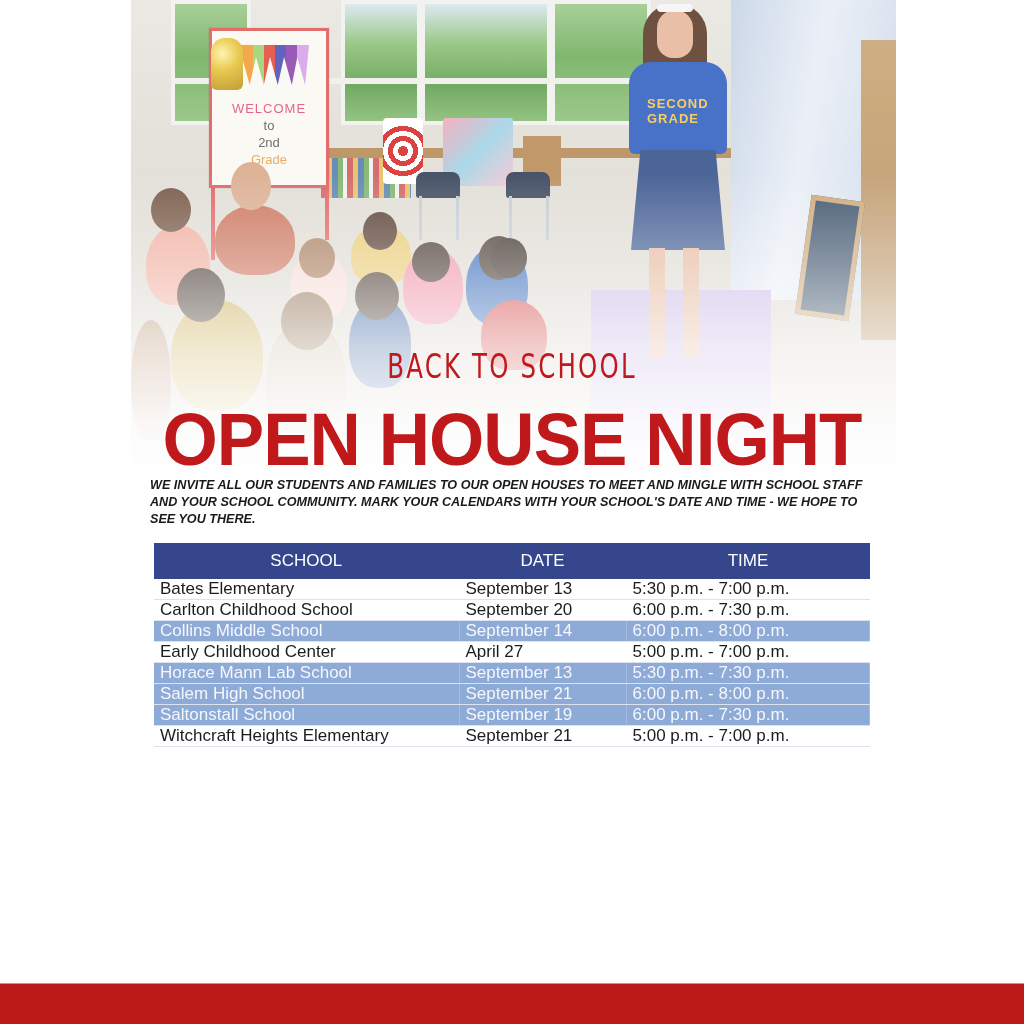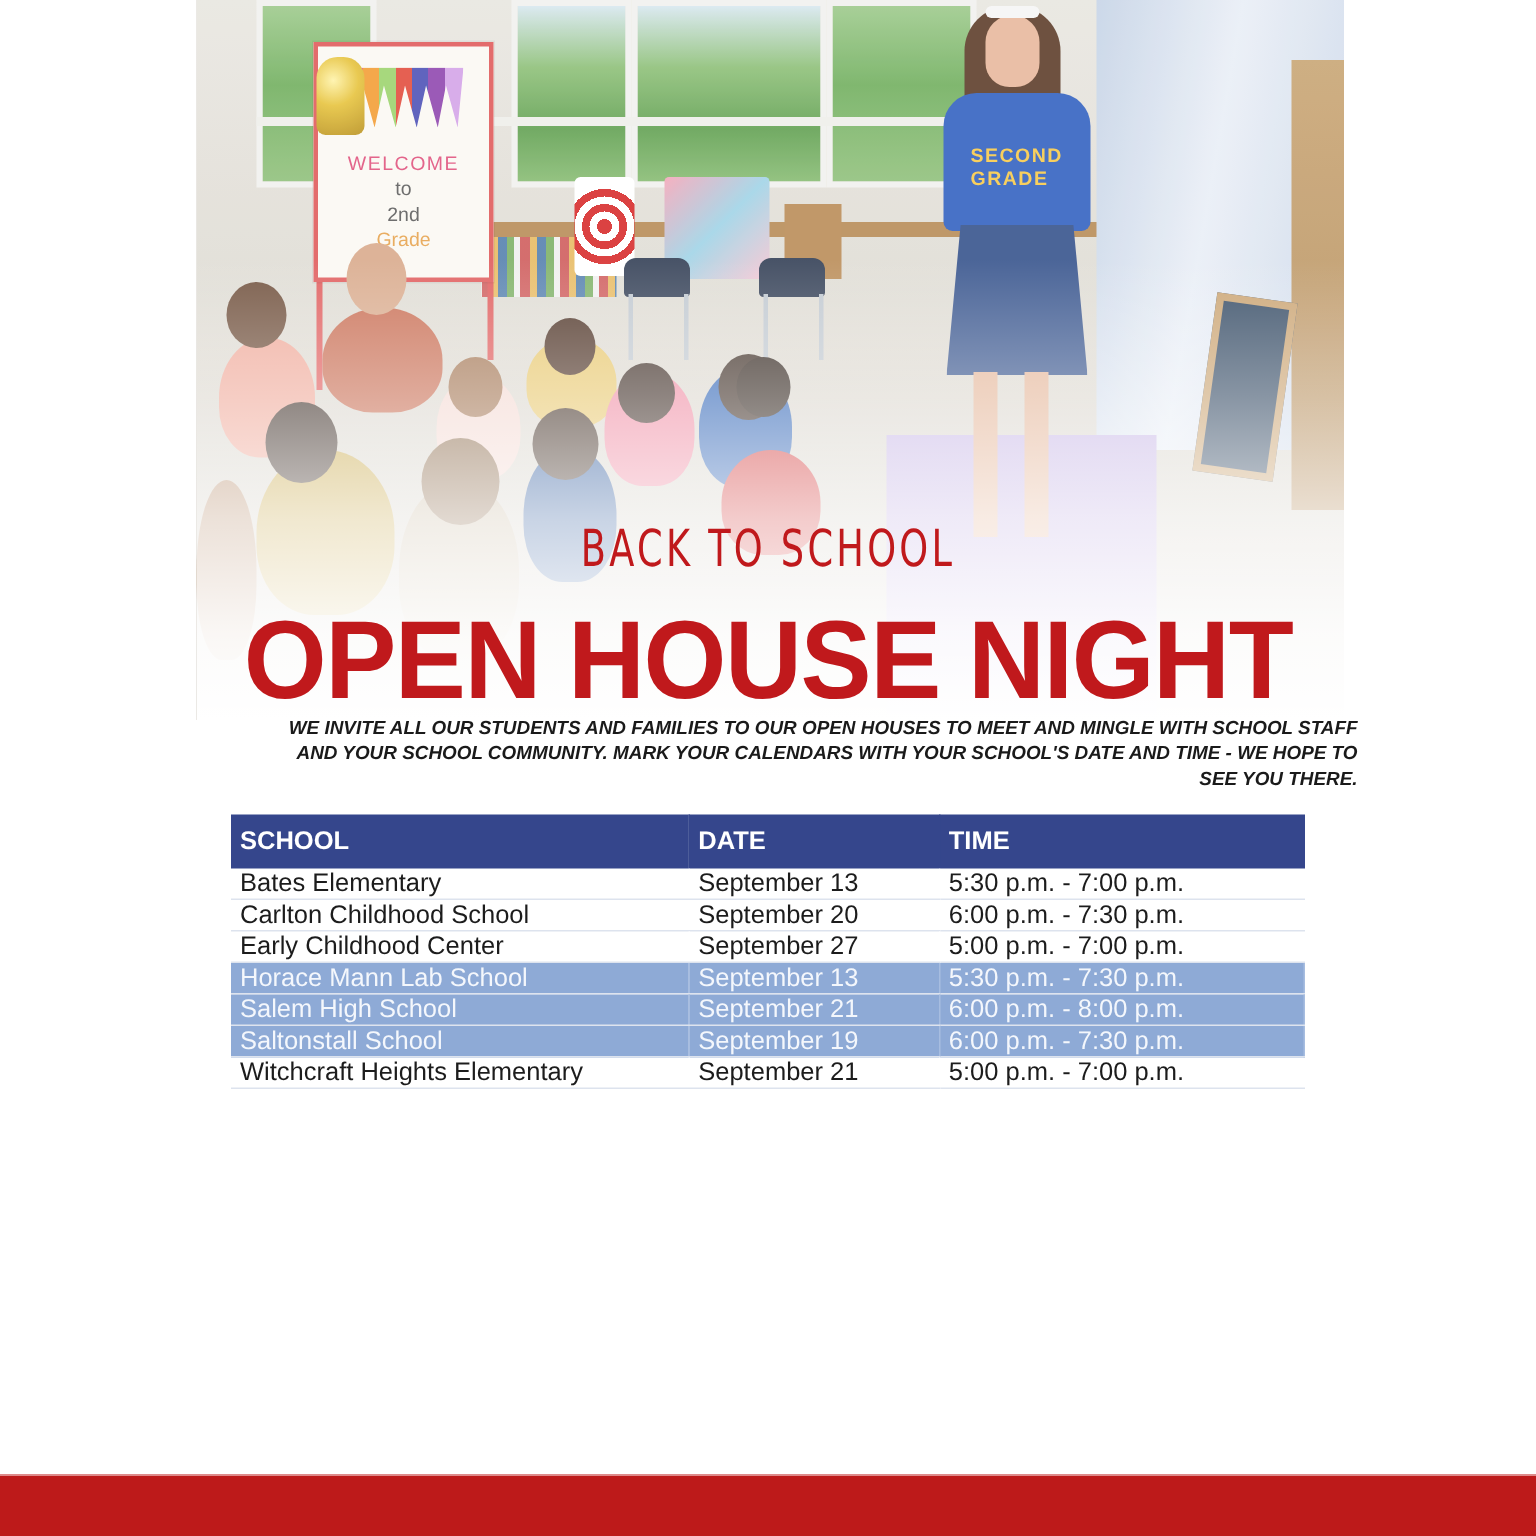--- a/index.html
+++ b/index.html
@@ -41,25 +41,25 @@
   
   .kid { position:absolute; border-radius:50% 50% 42% 42%; }
   .head { position:absolute; border-radius:50%; }
 
   .photo .fade { position:absolute; inset:0; background:linear-gradient(180deg,rgba(255,255,255,0) 0%,rgba(255,255,255,0) 36%,rgba(255,255,255,.35) 55%,rgba(255,255,255,.7) 72%,rgba(255,255,255,.92) 88%,#fff 100%); }
   .photo .haze { position:absolute; inset:0; background:rgba(255,255,255,.12); }
 
   
   .subtitle { position:absolute; left:0; width:1024px; top:346px; text-align:center; font-family:"DejaVu Sans", sans-serif; font-weight:normal; font-size:34px; letter-spacing:3px; color:#c0191c; transform:scaleX(.72); transform-origin:center; }
   .title { position:absolute; left:0; width:1024px; top:400px; text-align:center; font-family:"Liberation Sans", sans-serif; font-weight:bold; font-size:74px; line-height:80px; letter-spacing:-1px; color:#c0191c; transform:scaleX(.96); transform-origin:center; }
-  .intro { position:absolute; left:150px; width:724px; top:477px; text-align:right; font-family:"Liberation Sans", sans-serif; font-weight:bold; font-style:italic; font-size:12.6px; line-height:17px; color:#1a1a1a; text-transform:uppercase;margin-left:31px; }
+  .intro { position:absolute; left:150px; width:724px; top:477px; text-align:left; font-family:"Liberation Sans", sans-serif; font-weight:bold; font-style:italic; font-size:12.6px; line-height:17px; color:#1a1a1a; text-transform:uppercase; }
 
   
   .schedule { position:absolute; left:154px; top:543px; width:716px; border-collapse:collapse; table-layout:fixed; font-family:"Liberation Sans", sans-serif; }
-  .schedule th { background:#35468c; color:#ffffff; font-weight:bold; font-size:17px; text-align:left; height:36px; padding:0 6px; border-right:1px solid #35468c; }
+  .schedule th { background:#35468c; color:#ffffff; font-weight:normal; font-size:17px; text-align:center; height:36px; padding:0 6px; border-right:1px solid #35468c; }
   .schedule td { font-size:17px; height:18px; padding:0 6px; color:#1c1c1c; white-space:nowrap; border-right:1px solid #ffffff; border-bottom:1px solid #dde3ee; }
   .schedule tr.alt td { background:#8eaad6; color:#f4f7fc; border-right:1px solid #a7bde0; }
   .schedule td:last-child, .schedule th:last-child { border-right:none; }
   .col-school { width:305px; }
   .col-date { width:167px; }
 
   .footer-bar { position:absolute; left:0; top:983px; width:1024px; height:41px; background:#bd1a1a; border-top:1px solid #d88; box-sizing:border-box; }
 </style>
 </head>
 <body>
@@ -161,23 +161,28 @@
     <tr>
       <td>Bates Elementary</td>
       <td>September 13</td>
       <td>5:30 p.m. - 7:00 p.m.</td>
     </tr>
     <tr>
       <td>Carlton Childhood School</td>
       <td>September 20</td>
       <td>6:00 p.m. - 7:30 p.m.</td>
     </tr>
+    <tr class="alt">
+      <td>Collins Middle School</td>
+      <td>September 14</td>
+      <td>6:00 p.m. - 8:00 p.m.</td>
+    </tr>
     <tr>
       <td>Early Childhood Center</td>
-      <td>September 27</td>
+      <td>April 27</td>
       <td>5:00 p.m. - 7:00 p.m.</td>
     </tr>
     <tr class="alt">
       <td>Horace Mann Lab School</td>
       <td>September 13</td>
       <td>5:30 p.m. - 7:30 p.m.</td>
     </tr>
     <tr class="alt">
       <td>Salem High School</td>
       <td>September 21</td>

